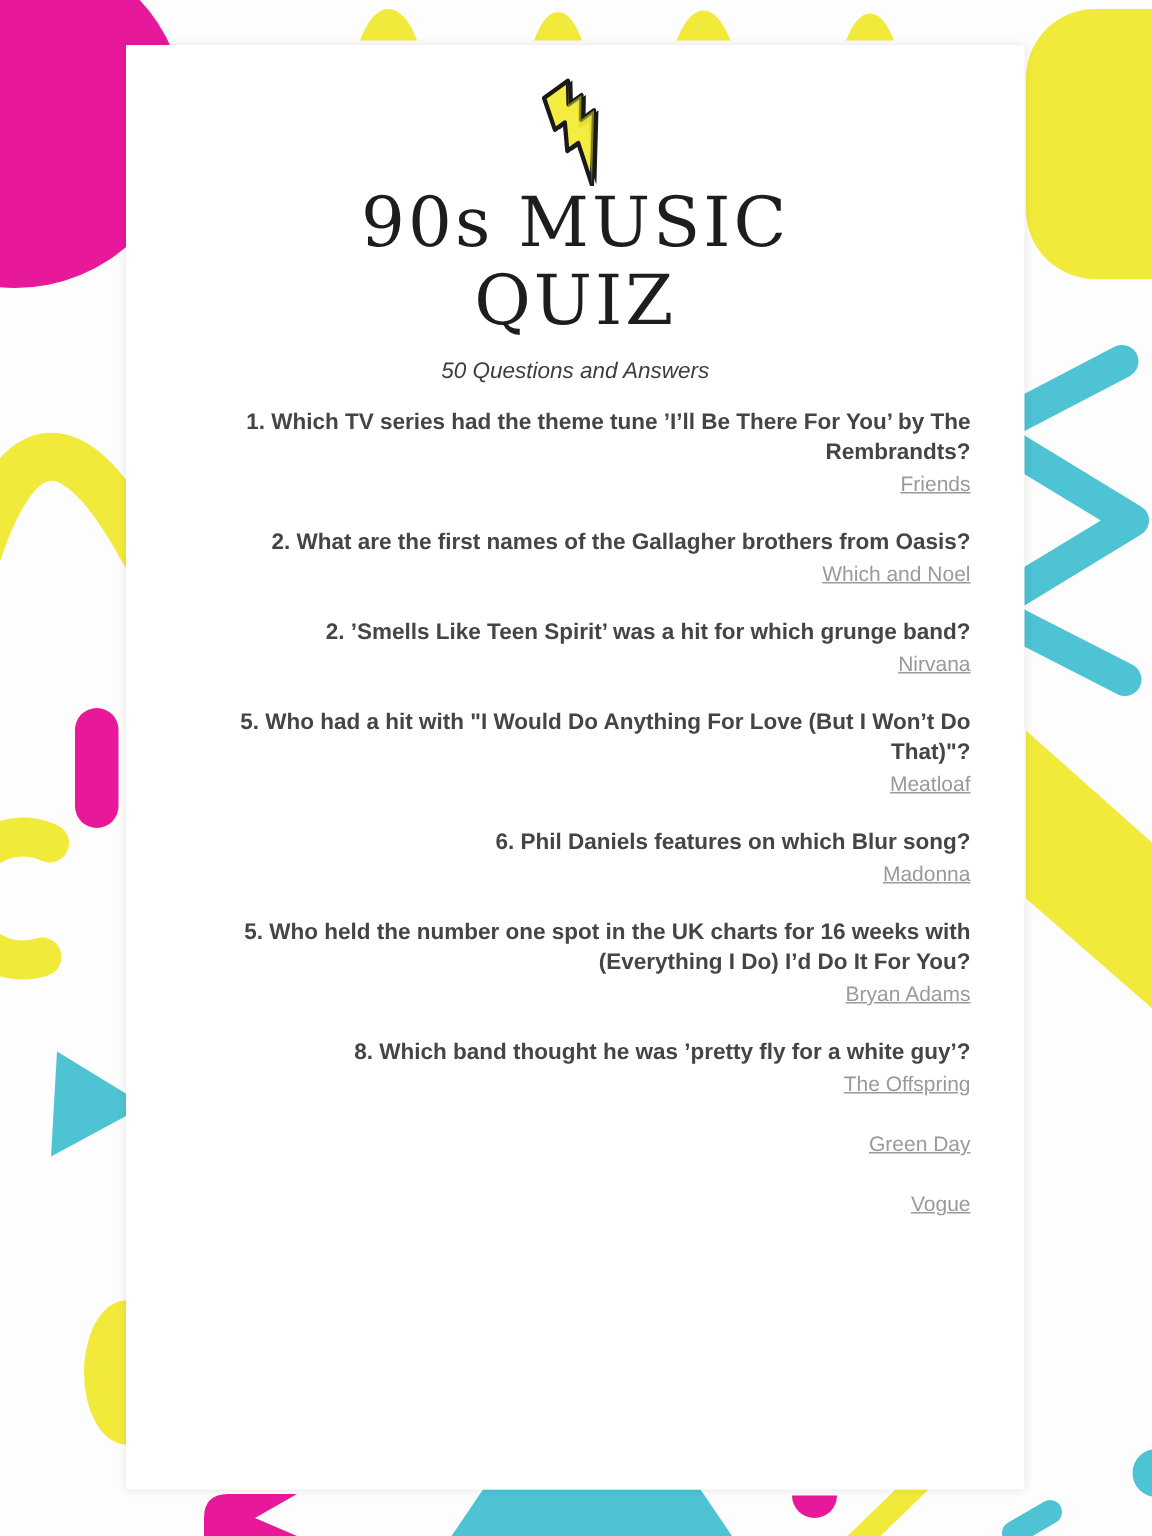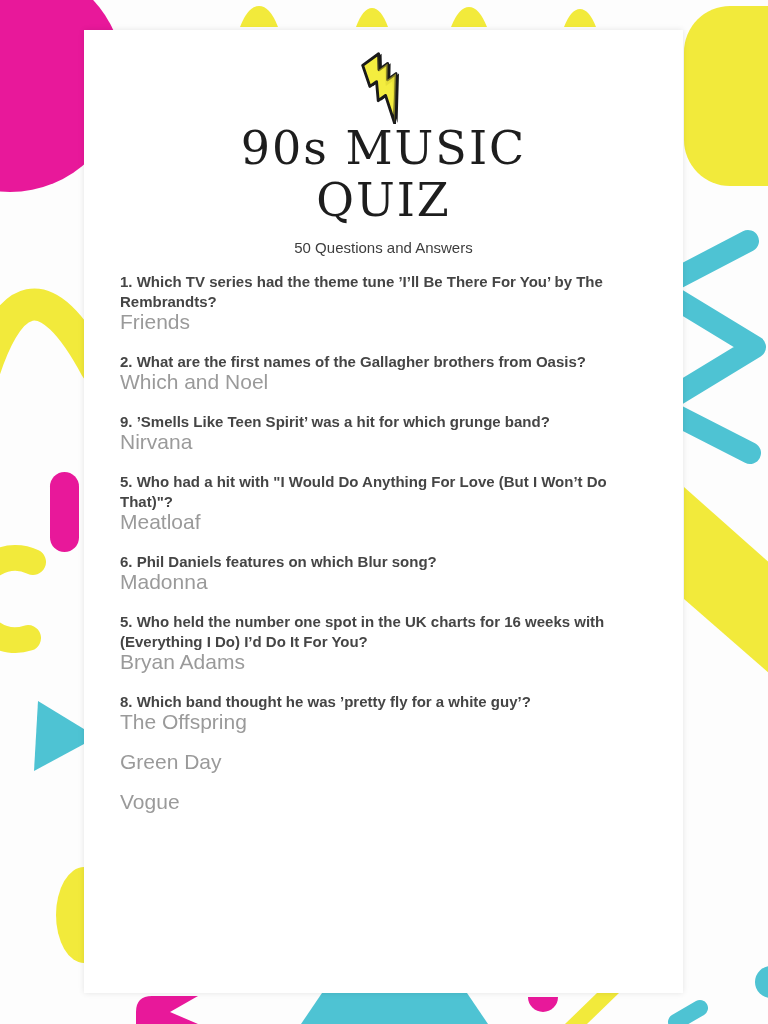--- a/index.html
+++ b/index.html
@@ -17,25 +17,25 @@
     position:absolute; left:84px; top:30px; width:599px; height:963px;
     background:var(--card_bg); box-shadow:0 0 6px rgba(0,0,0,0.10);
     box-sizing:border-box; padding:0 36px; text-align:center;
   }
   .bolt-wrap{margin-top:22px; height:66px;}
   .title{
     font-family:"DejaVu Serif","Liberation Serif",serif;
     font-size:46px; line-height:52px; letter-spacing:2px;
     color:var(--title_color); margin-top:4px;
   }
-  .subtitle{font-size:15px; color:var(--subtitle_color); margin-top:12px; line-height:20px;}
-  .questions{margin-top:14px; text-align:left;}
+  .subtitle{font-size:15px; color:var(--subtitle_color); margin-top:12px; line-height:20px;font-style:italic;}
+  .questions{margin-top:14px; text-align:right;}
   .qa{margin-bottom:20px;}
   .q{font-size:15px; line-height:20px; font-weight:bold; color:var(--question_color); white-space:pre-line;}
-  .a{font-size:21px; line-height:20px; color:var(--answer_color);}
+  .a{font-size:14px; line-height:20px; color:var(--answer_color);text-decoration:underline;}
 </style>
 </head>
 <body>
 
 <div class="stage">
 
   <svg class="decor" viewBox="0 0 768 1024" xmlns="http://www.w3.org/2000/svg">
 
     <circle class="f-magenta" cx="10" cy="78" r="114"></circle>
 
@@ -96,21 +96,21 @@
       <div class="qa">
         <div class="q">1. Which TV series had the theme tune ’I’ll Be There For You’ by The
 Rembrandts?</div>
         <div class="a">Friends</div>
       </div>
       <div class="qa">
         <div class="q">2. What are the first names of the Gallagher brothers from Oasis?</div>
         <div class="a">Which and Noel</div>
       </div>
       <div class="qa">
-        <div class="q">9. ’Smells Like Teen Spirit’ was a hit for which grunge band?</div>
+        <div class="q">2. ’Smells Like Teen Spirit’ was a hit for which grunge band?</div>
         <div class="a">Nirvana</div>
       </div>
       <div class="qa">
         <div class="q">5. Who had a hit with "I Would Do Anything For Love (But I Won’t Do That)"?</div>
         <div class="a">Meatloaf</div>
       </div>
       <div class="qa">
         <div class="q">6. Phil Daniels features on which Blur song?</div>
         <div class="a">Madonna</div>
       </div>

